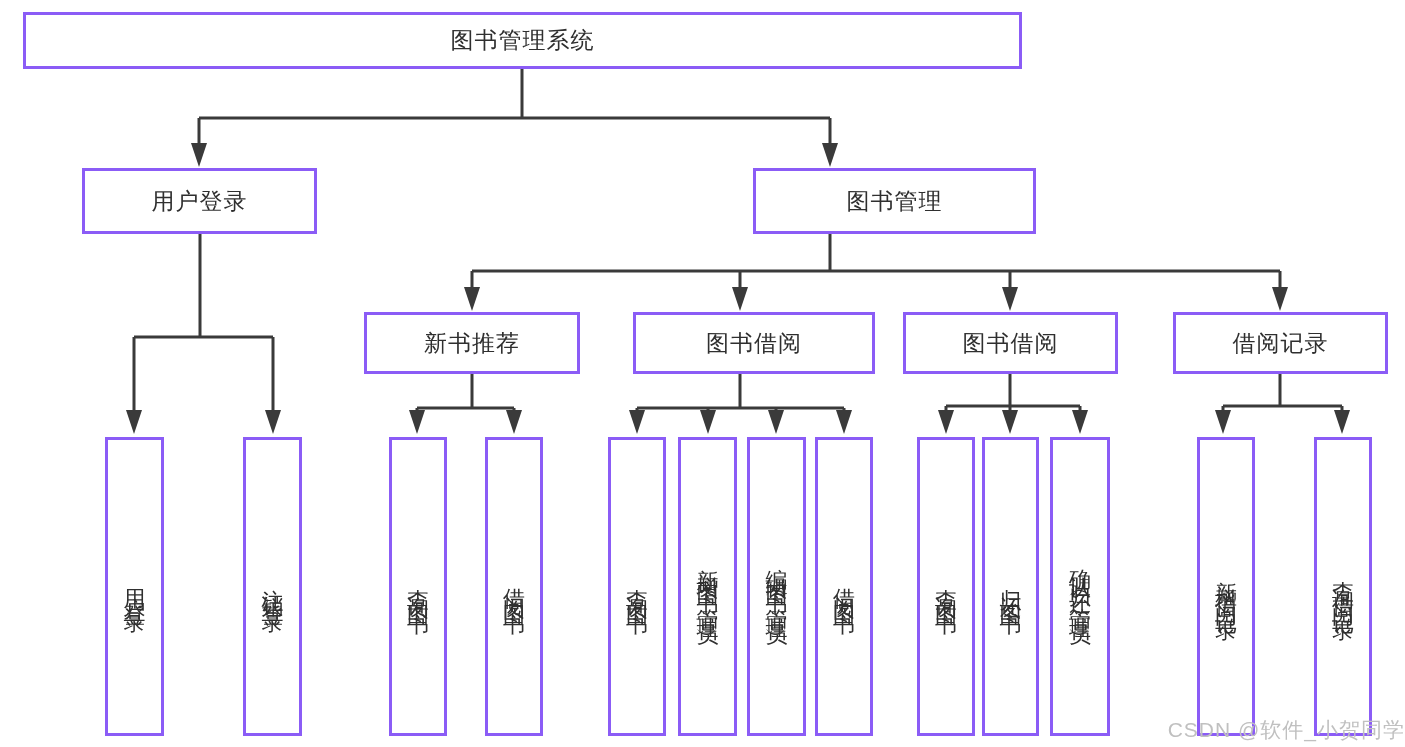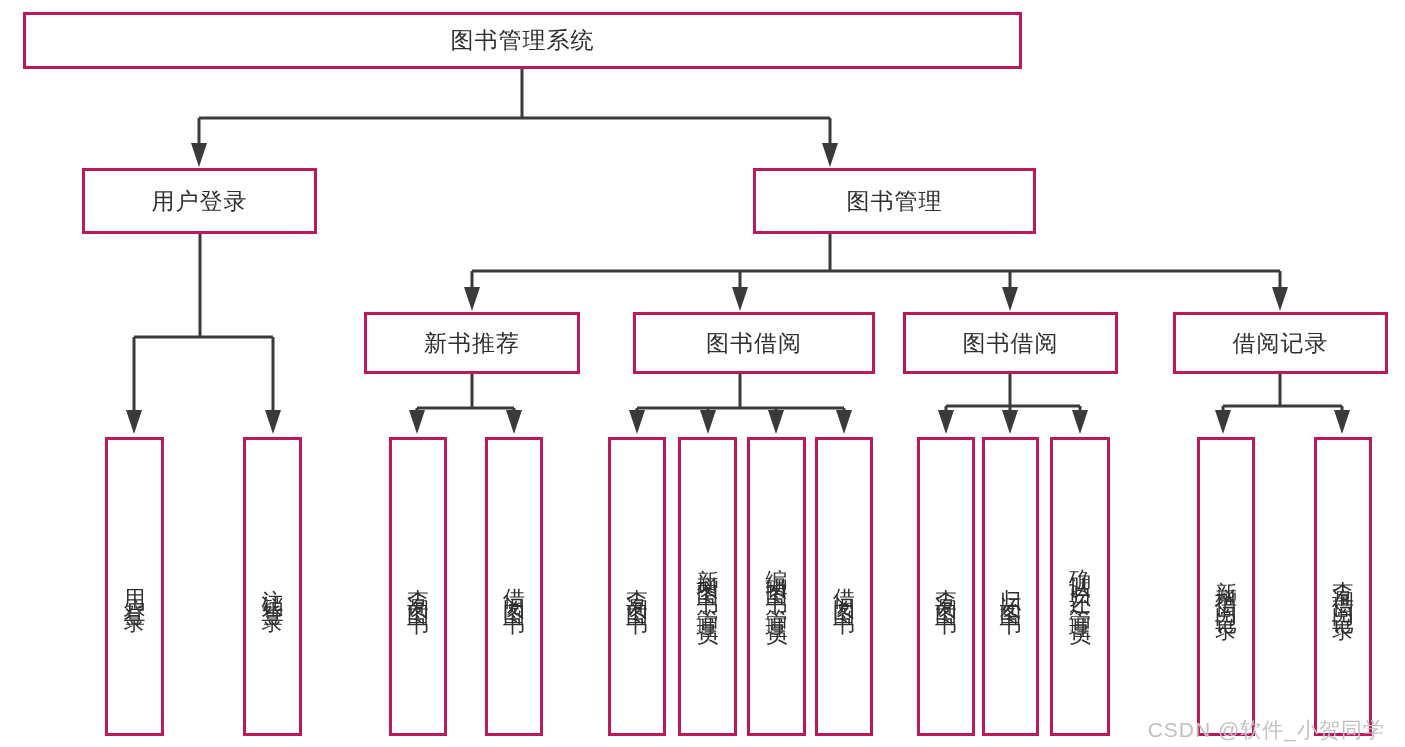--- a/index.html
+++ b/index.html
@@ -13,21 +13,21 @@
   }
   svg.connectors {
     position: absolute;
     left: 0; top: 0;
     width: 1405px; height: 747px;
   }
   .box {
     position: absolute;
     box-sizing: border-box;
     background: #ffffff;
-    border: 3px solid #be185d;
+    border: 3px solid #8b5cf6;
     display: flex;
     align-items: center;
     justify-content: center;
     color: #2f2f2f;
   }
   .hbox { font-size: 23px; letter-spacing: 1px; }
   .vbox { font-size: 22px; }
   .vbox .vtext {
     writing-mode: vertical-rl;
     text-orientation: mixed;
@@ -52,21 +52,21 @@
   #l-bb-add     { left: 678px;  width: 59px; }
   #l-bb-edit    { left: 747px;  width: 59px; }
   #l-bb-borrow  { left: 815px;  width: 58px; }
   #l-cb-query   { left: 917px;  width: 58px; }
   #l-cb-return  { left: 982px;  width: 57px; }
   #l-cb-confirm { left: 1050px; width: 60px; }
   #l-br-add     { left: 1197px; width: 58px; }
   #l-br-query   { left: 1314px; width: 58px; }
   .watermark {
     position: absolute;
-    right: 20px;
+    right: 0;
     top: 716px;
     font-size: 21px;
     color: #c0c0c0;
     letter-spacing: 1px;
     white-space: nowrap;
   }
 </style>
 </head>
 <body>
 

